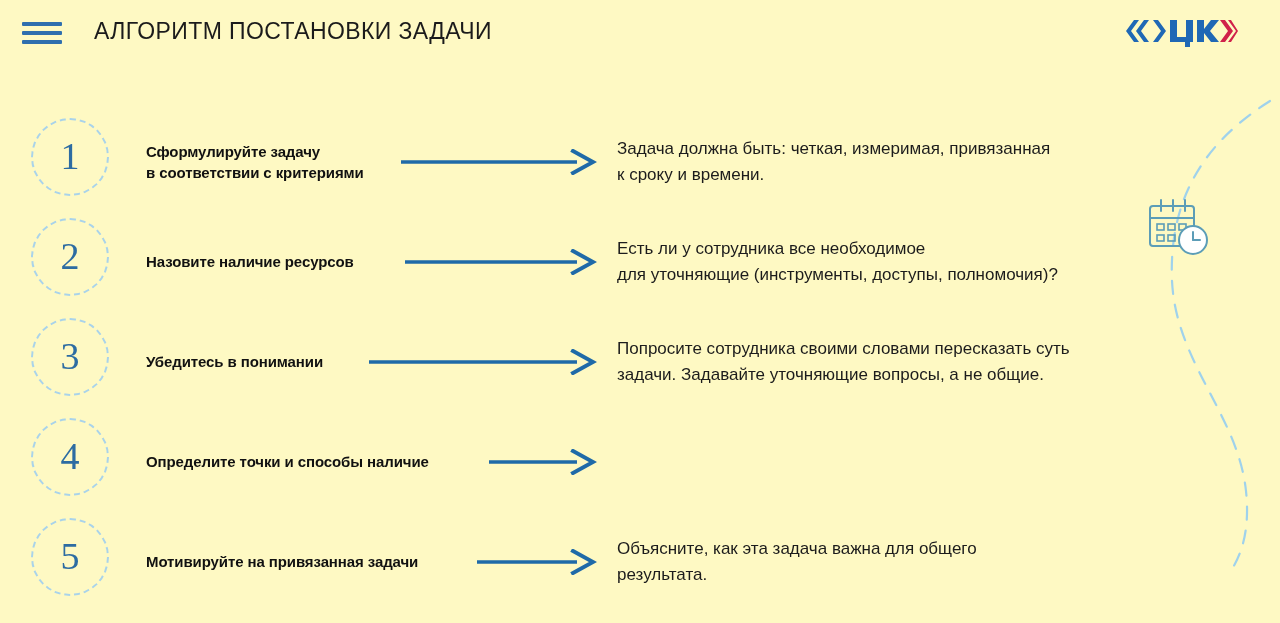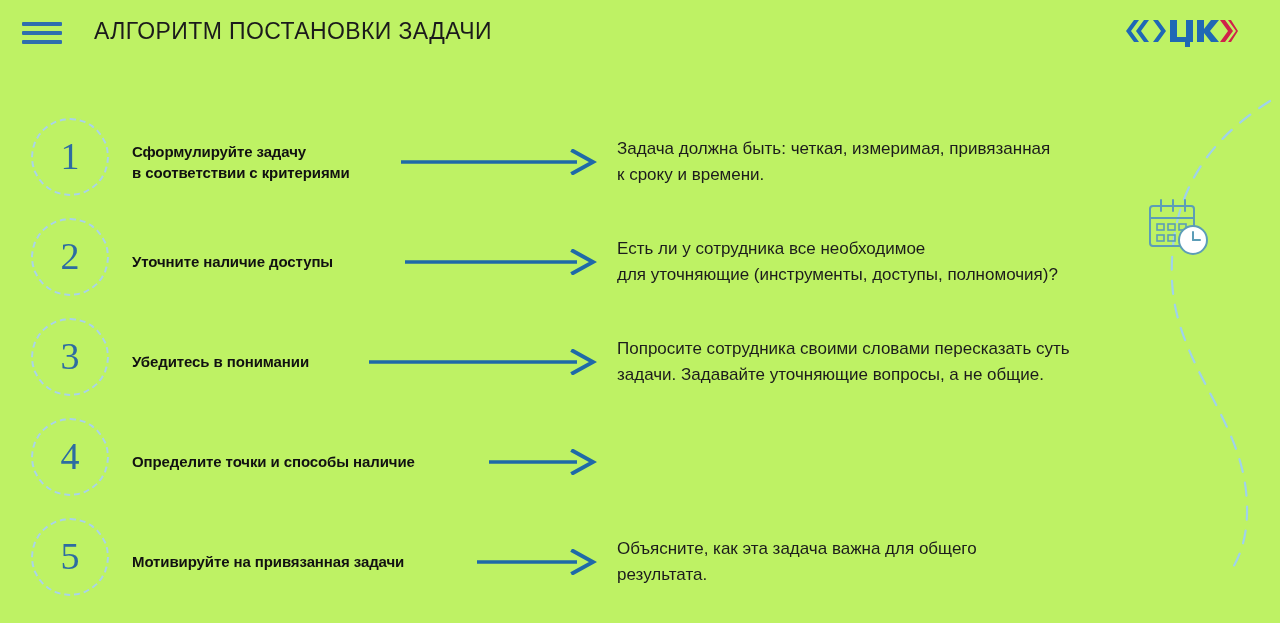--- a/index.html
+++ b/index.html
@@ -9,21 +9,21 @@
     background: #ffffff;
   }
   body {
     font-family: "Liberation Sans", "DejaVu Sans", sans-serif;
     -webkit-font-smoothing: antialiased;
   }
   .slide {
     position: relative;
     width: 1280px;
     height: 623px;
-    background: #bef264;
+    background: #fef9c3;
     overflow: hidden;
   }
 
   
   .header {
     position: absolute;
     left: 0; top: 0;
     width: 1280px;
     height: 68px;
   }
@@ -110,21 +110,21 @@
     font-family: "Liberation Serif", "DejaVu Serif", serif;
     font-size: 38px;
     line-height: 1;
     color: #2d6ca2;
     font-weight: 400;
     position: relative;
     top: -1px;
   }
   .step-label {
     position: absolute;
-    left: 132px;
+    left: 146px;
     top: 50%;
     transform: translateY(-50%);
     font-size: 15px;
     font-weight: bold;
     color: #111111;
     line-height: 1.43;
     white-space: pre-line;
     letter-spacing: -0.1px;
   }
   .step-arrow {
@@ -222,21 +222,21 @@
         <polyline points="172,2 192,13 172,24" fill="none" stroke="#1f6aa8" stroke-width="4" stroke-linecap="square" stroke-linejoin="miter"></polyline>
       </svg>
       <div class="step-desc">Задача должна быть: четкая, измеримая, привязанная
 к сроку и времени.</div>
     </div>
 
     <div class="step r2">
       <div class="step-badge">
         <span class="step-num">2</span>
       </div>
-      <div class="step-label">Уточните наличие доступы</div>
+      <div class="step-label">Назовите наличие ресурсов</div>
       <svg class="step-arrow" viewBox="0 0 192 26" preserveAspectRatio="none" aria-hidden="true">
         <line x1="0" y1="13" x2="172" y2="13" stroke="#1f6aa8" stroke-width="3.4"></line>
         <polyline points="168,2 188,13 168,24" fill="none" stroke="#1f6aa8" stroke-width="4" stroke-linecap="square" stroke-linejoin="miter"></polyline>
       </svg>
       <div class="step-desc">Есть ли у сотрудника все необходимое
 для уточняющие (инструменты, доступы, полномочия)?</div>
     </div>
 
     <div class="step r3">
       <div class="step-badge">

